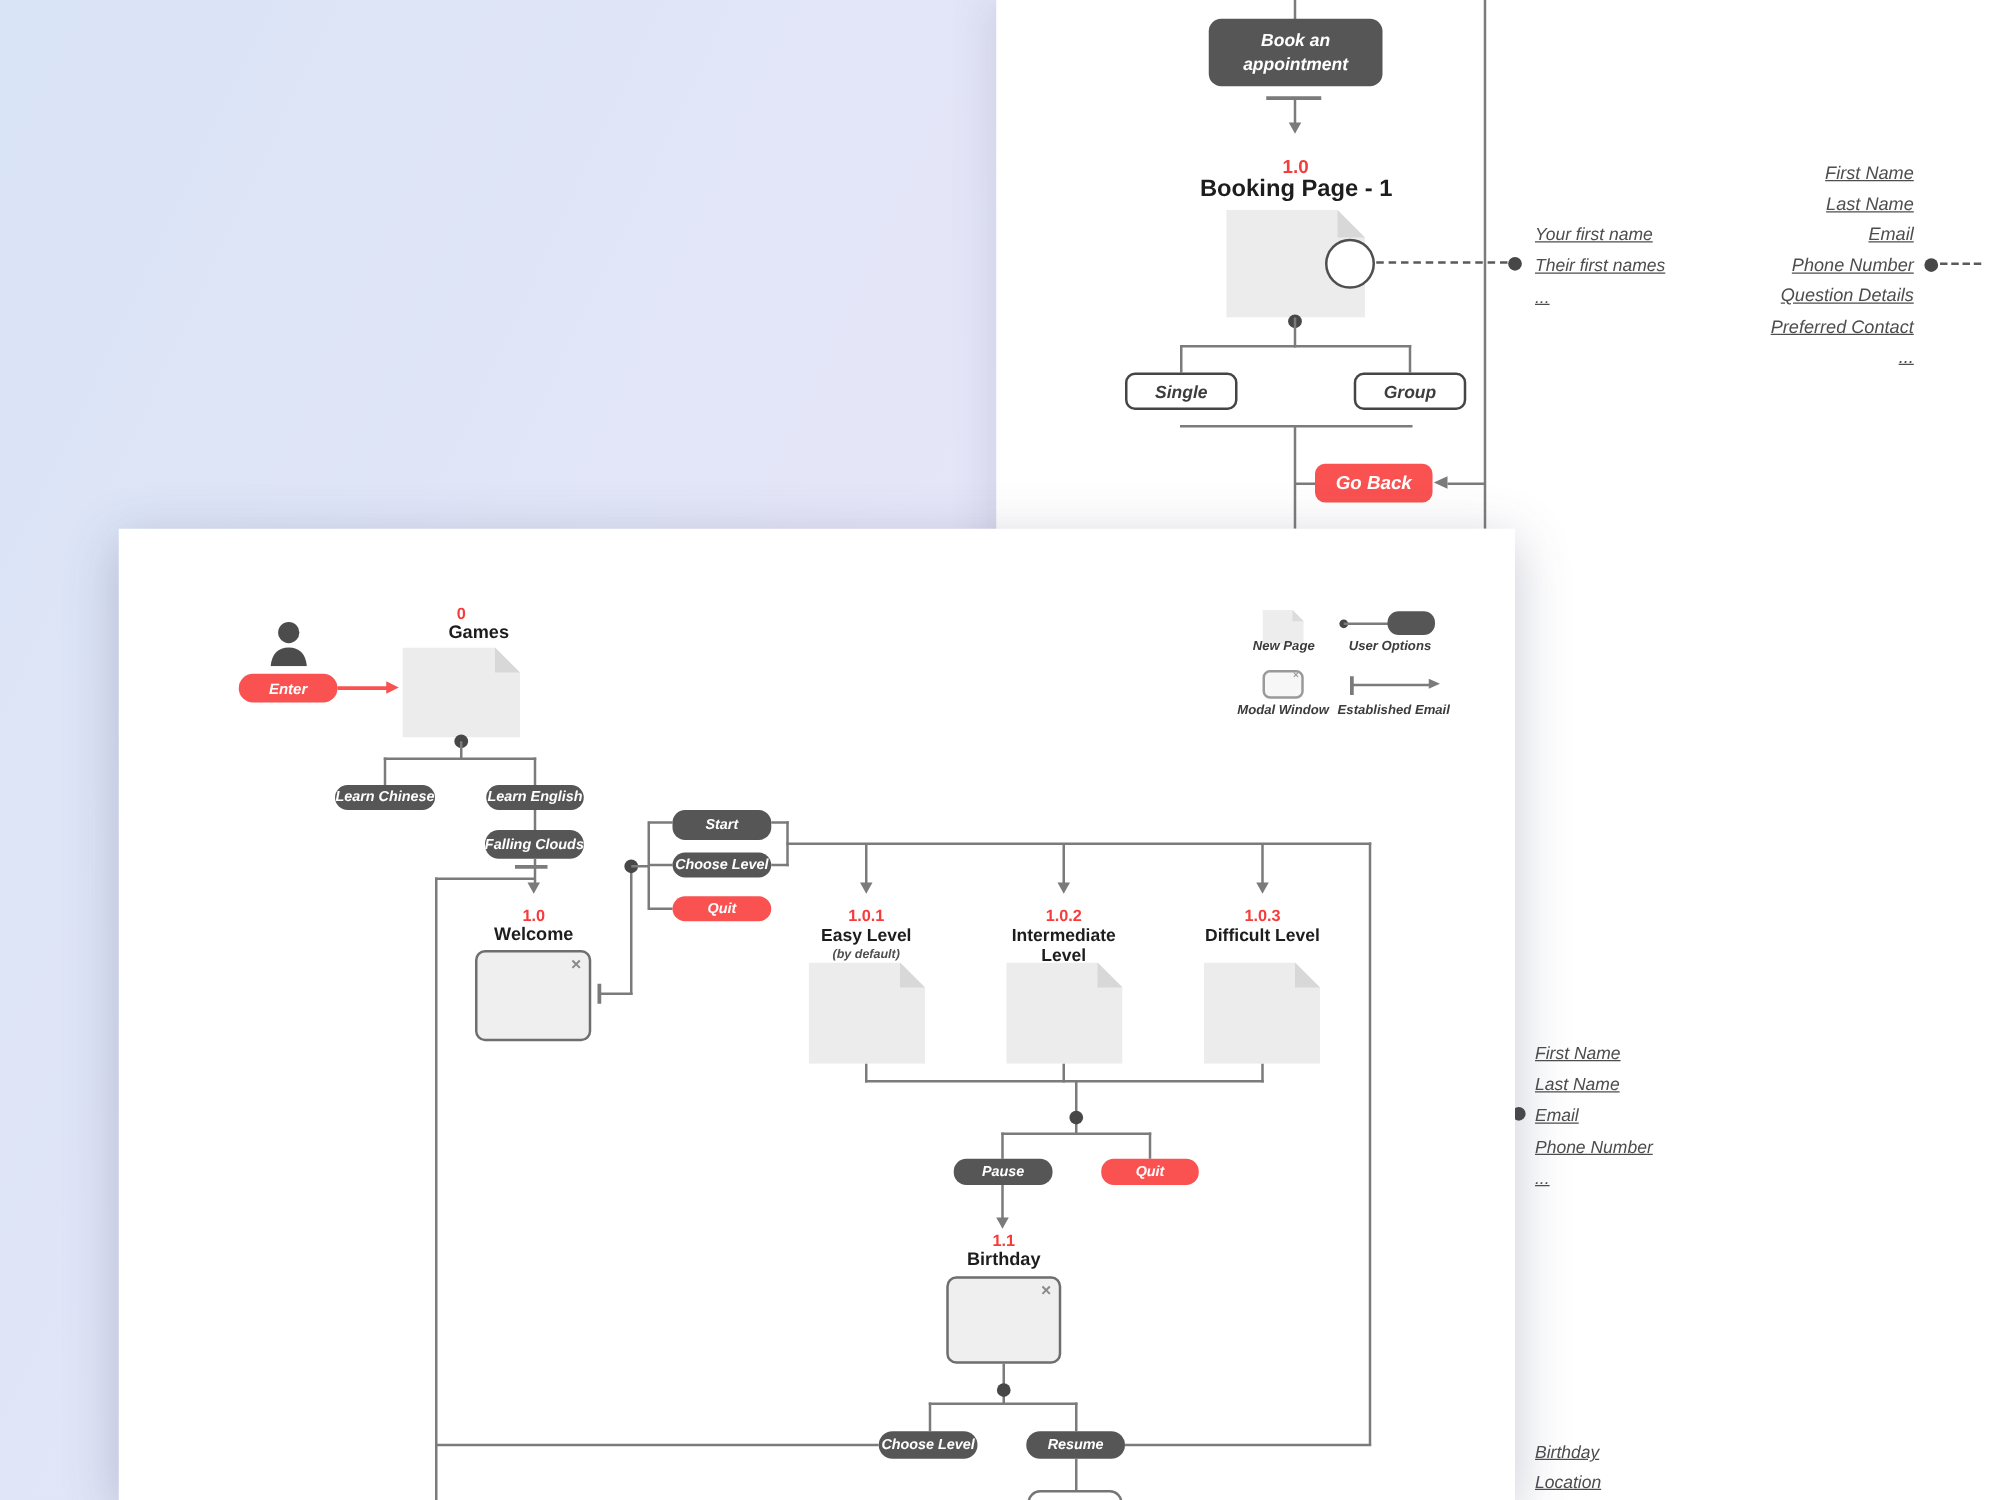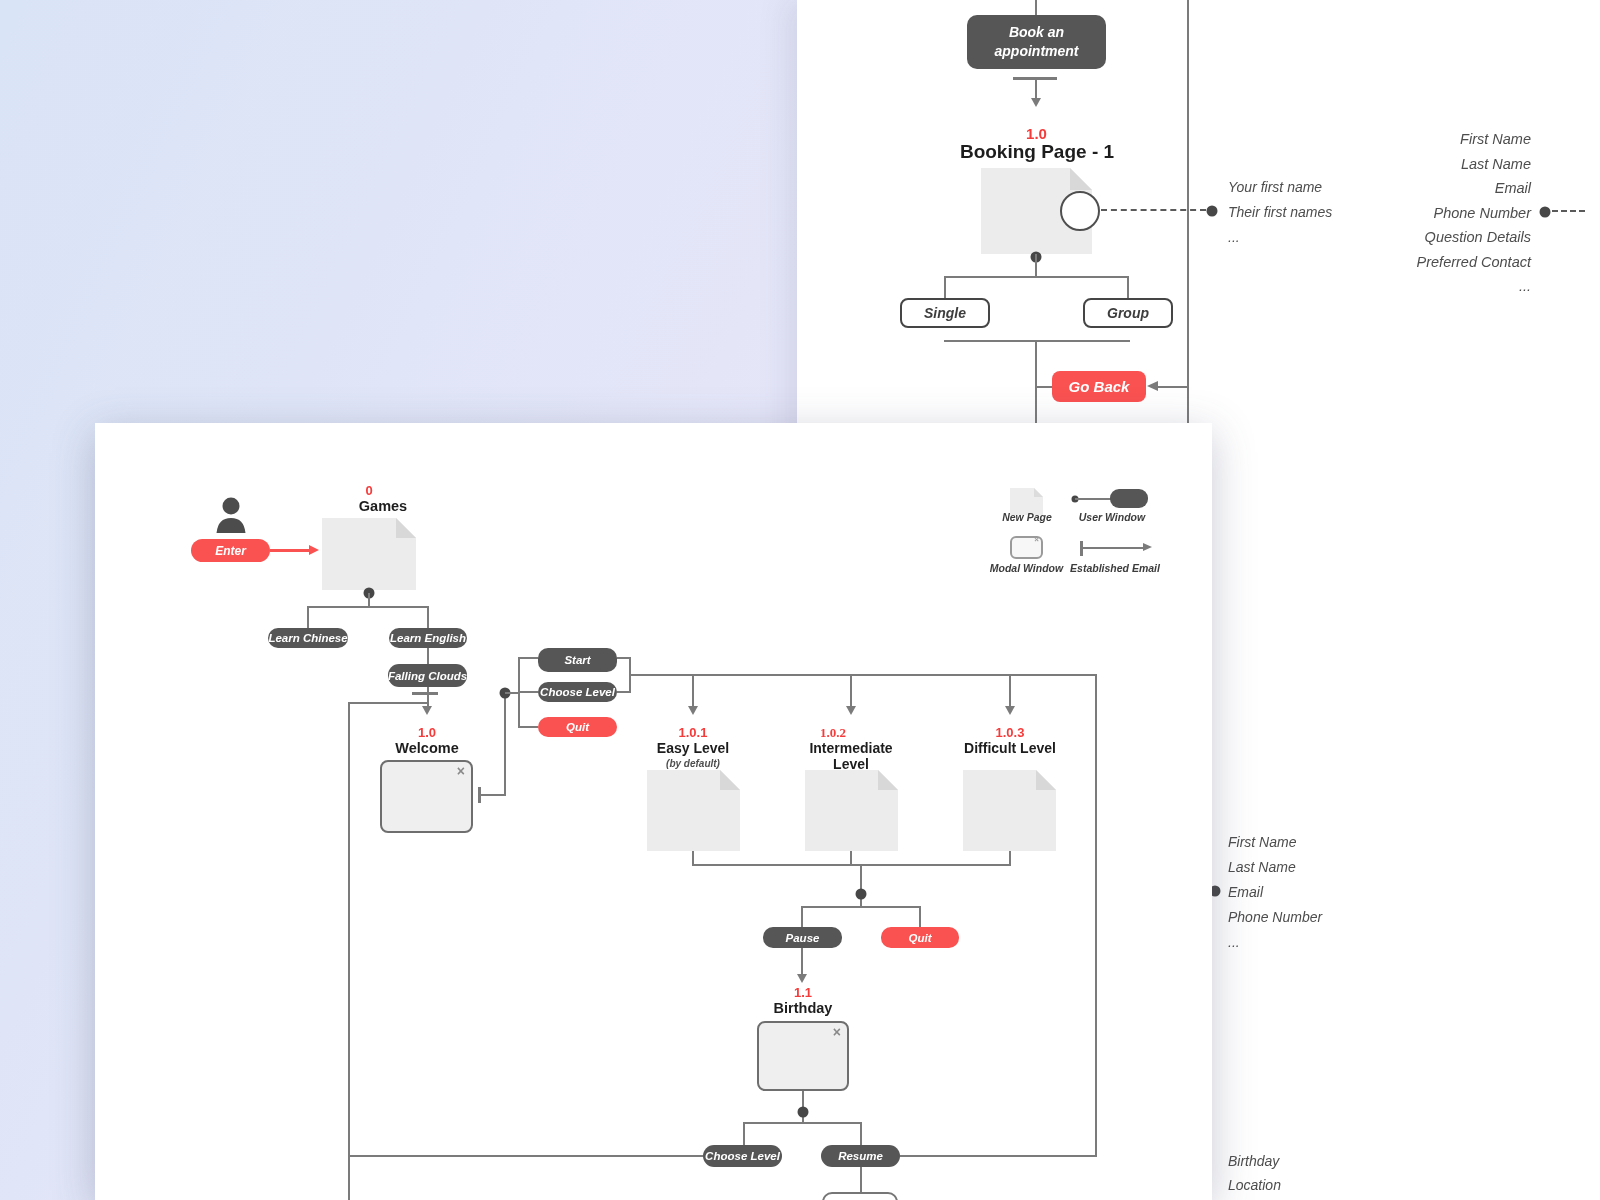--- a/index.html
+++ b/index.html
@@ -25,21 +25,21 @@
   .arr.red{border-left-color:#fa5151;}
   .redline{background:#fa5151;}
   .btn{position:absolute;display:flex;align-items:center;justify-content:center;
        color:#fff;font-style:italic;font-weight:600;box-sizing:border-box;white-space:nowrap;}
   .btn.dark{background:#565656;}
   .btn.red{background:#fa5151;}
   .btn.outline{background:#fff;border:2.5px solid #454545;color:#3d3d3d;border-radius:8px;font-size:14px;}
   .num{position:absolute;color:#f63b3b;font-weight:700;font-size:13px;text-align:center;}
   .ttl{position:absolute;color:#1d1d1d;font-weight:600;font-size:14.5px;text-align:center;line-height:15.5px;}
   .subnote{position:absolute;color:#4f4f4f;font-weight:700;font-style:italic;font-size:10px;text-align:center;}
-  .note{position:absolute;font-size:14px;font-style:italic;color:#4d4d4d;line-height:25px;white-space:nowrap;}
+  .note{position:absolute;font-size:14px;font-style:italic;color:#4d4d4d;line-height:25px;white-space:nowrap;text-decoration:underline;}
   .note.rt{text-align:right;font-size:14.5px;line-height:24.5px;}
   .modal{position:absolute;background:#f0efef;border:2px solid #6e6e6e;border-radius:8px;box-sizing:border-box;}
   .modal .x{position:absolute;top:1px;right:6px;color:#8a8a8a;font-size:14px;font-weight:700;font-style:normal;}
   .page{position:absolute;}
   .page svg{display:block;}
   .legend-lbl{position:absolute;font-size:10.5px;font-weight:700;font-style:italic;color:#3c3c3c;text-align:center;white-space:nowrap;}
 </style>
 </head>
 <body>
 
@@ -214,21 +214,21 @@
   <div class="num" style="left:543px;top:302px;width:110px;">1.0.1</div>
   <div class="ttl" style="left:543px;top:318px;width:110px;font-size:14px;">Easy Level</div>
   <div class="subnote" style="left:543px;top:335px;width:110px;">(by default)</div>
   <div class="page" style="left:552px;top:347px;">
     <svg width="93" height="81">
         <path d="M0 0 H73 L93 20 V81 H0 Z" fill="#ececec"></path>
         <path d="M73 0 L93 20 H73 Z" fill="#d8d8d8"></path>
       </svg>
   </div>
 
-  <div class="num" style="left:683px;top:302px;width:110px;font-family:Liberation Serif, serif;">1.0.2</div>
+  <div class="num" style="left:701px;top:302px;width:110px;">1.0.2</div>
   <div class="ttl" style="left:701px;top:318px;width:110px;font-size:14px;white-space:normal;">Intermediate Level</div>
   <div class="page" style="left:710px;top:347px;">
     <svg width="93" height="81">
         <path d="M0 0 H73 L93 20 V81 H0 Z" fill="#ececec"></path>
         <path d="M73 0 L93 20 H73 Z" fill="#d8d8d8"></path>
       </svg>
   </div>
 
   <div class="num" style="left:860px;top:302px;width:110px;">1.0.3</div>
   <div class="ttl" style="left:860px;top:318px;width:110px;font-size:14px;">Difficult Level</div>
@@ -287,21 +287,21 @@
     <svg width="33" height="27">
         <path d="M0 0 H24 L33 9 V27 H0 Z" fill="#ededed"></path>
         <path d="M24 0 L33 9 H24 Z" fill="#dcdcdc"></path>
       </svg>
   </div>
   <div class="legend-lbl" style="left:892px;top:88px;width:80px;">New Page</div>
 
   <div class="dot sm" style="left:980px;top:76px;"></div>
   <div class="hl" style="left:980px;top:75px;width:36px;"></div>
   <div style="position:absolute;left:1015px;top:66px;width:38px;height:19px;background:#565656;border-radius:9px;"></div>
-  <div class="legend-lbl" style="left:977px;top:88px;width:80px;">User Window</div>
+  <div class="legend-lbl" style="left:977px;top:88px;width:80px;">User Options</div>
 
   <div style="position:absolute;left:915px;top:113px;width:33px;height:23px;background:#f7f7f7;border:2px solid #9a9a9a;border-radius:6px;box-sizing:border-box;">
     <span style="position:absolute;top:-3px;right:2px;font-size:8px;color:#9a9a9a;font-weight:700;">×</span>
   </div>
   <div class="legend-lbl" style="left:891px;top:139px;width:81px;">Modal Window</div>
 
   <div class="vl thick" style="left:985px;top:118px;height:15px;"></div>
   <div class="hl" style="left:987px;top:124px;width:62px;"></div>
   <div class="arr right" style="left:1048px;top:120px;border-top-width:4.5px;border-bottom-width:4.5px;border-left-width:9px;"></div>
   <div class="legend-lbl" style="left:975px;top:139px;width:90px;">Established Email</div>

